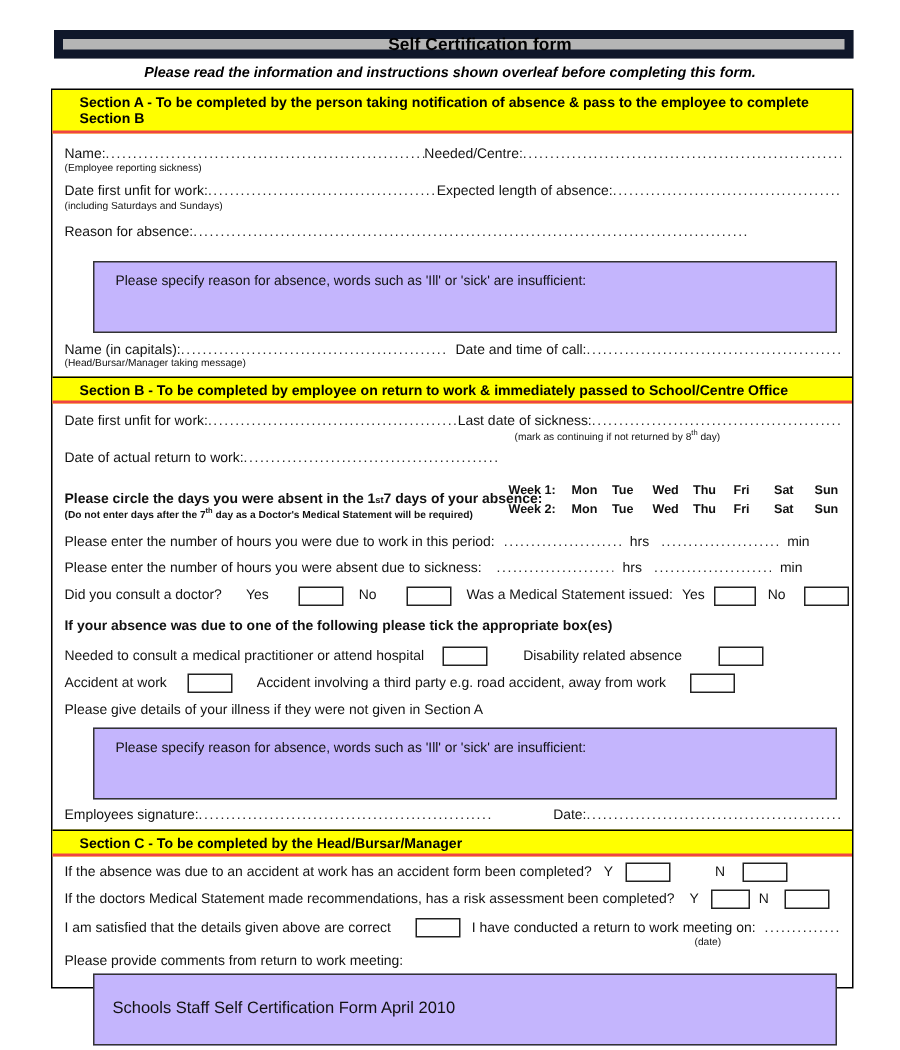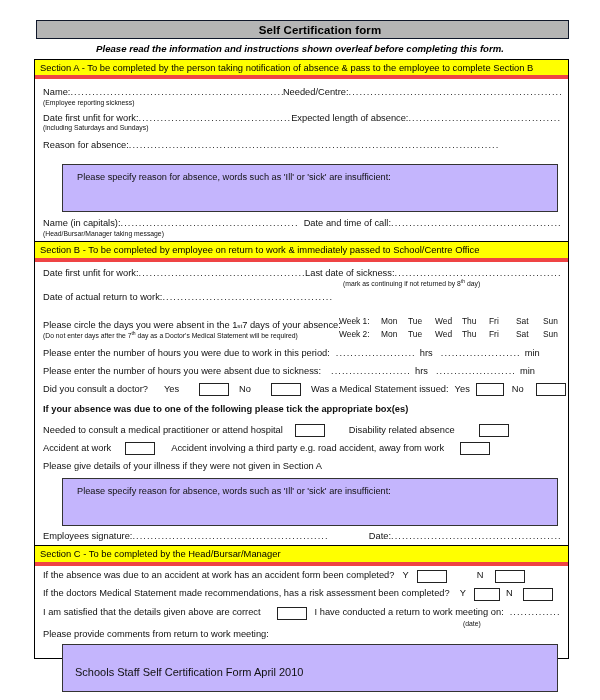--- a/index.html
+++ b/index.html
@@ -23,21 +23,21 @@
   }
 
   
   .title-bar {
     position: absolute;
     left: 36px;
     top: 20px;
     width: 533px;
     height: 19px;
     background: #b5b5b5;
-    border: 1px solid #0f172a;
+    border: 6px solid #0f172a;
     box-sizing: border-box;
     display: flex;
     align-items: center;
     justify-content: center;
     padding-left: 35px;
   }
   .title-bar span {
     font-size: 11.5px;
     font-weight: bold;
     color: #000;
@@ -64,25 +64,25 @@
     width: 535px;
     height: 600px;
     border: 1.2px solid #000;
     box-sizing: border-box;
   }
 
   
   .band {
     background: #ffff00;
     border-top: 1px solid #000;
-    border-bottom: 4px solid #ef4444;
+    border-bottom: 2px solid #ef4444;
     font-size: 9.4px;
-    font-weight: normal;
+    font-weight: bold;
     color: #000;
-    padding: 2px 4px 2px 5px;
+    padding: 2px 4px 2px 18px;
     line-height: 1.22;
     box-sizing: border-box;
   }
   .band.first { border-top: none; }
 
   .body-pad {
     padding: 0 7px 0 8px;
     box-sizing: border-box;
   }
 
@@ -148,21 +148,22 @@
   .spacer-2 { height: 2px; }
   .spacer-3 { height: 3px; }
   .spacer-4 { height: 4px; }
   .spacer-5 { height: 5px; }
   .spacer-6 { height: 6px; }
   .spacer-8 { height: 8px; }
 
   
   .circle-block {
     display: flex;
-    align-items: flex-end;
+    align-items: flex-start;
+    font-weight: bold;
   }
   .circle-left { flex: none; width: 296px; }
   .circle-right { flex: none; }
   .wk-row {
     display: flex;
     align-items: center;
     font-size: 8.4px;
     color: #111;
     height: 13px;
   }

